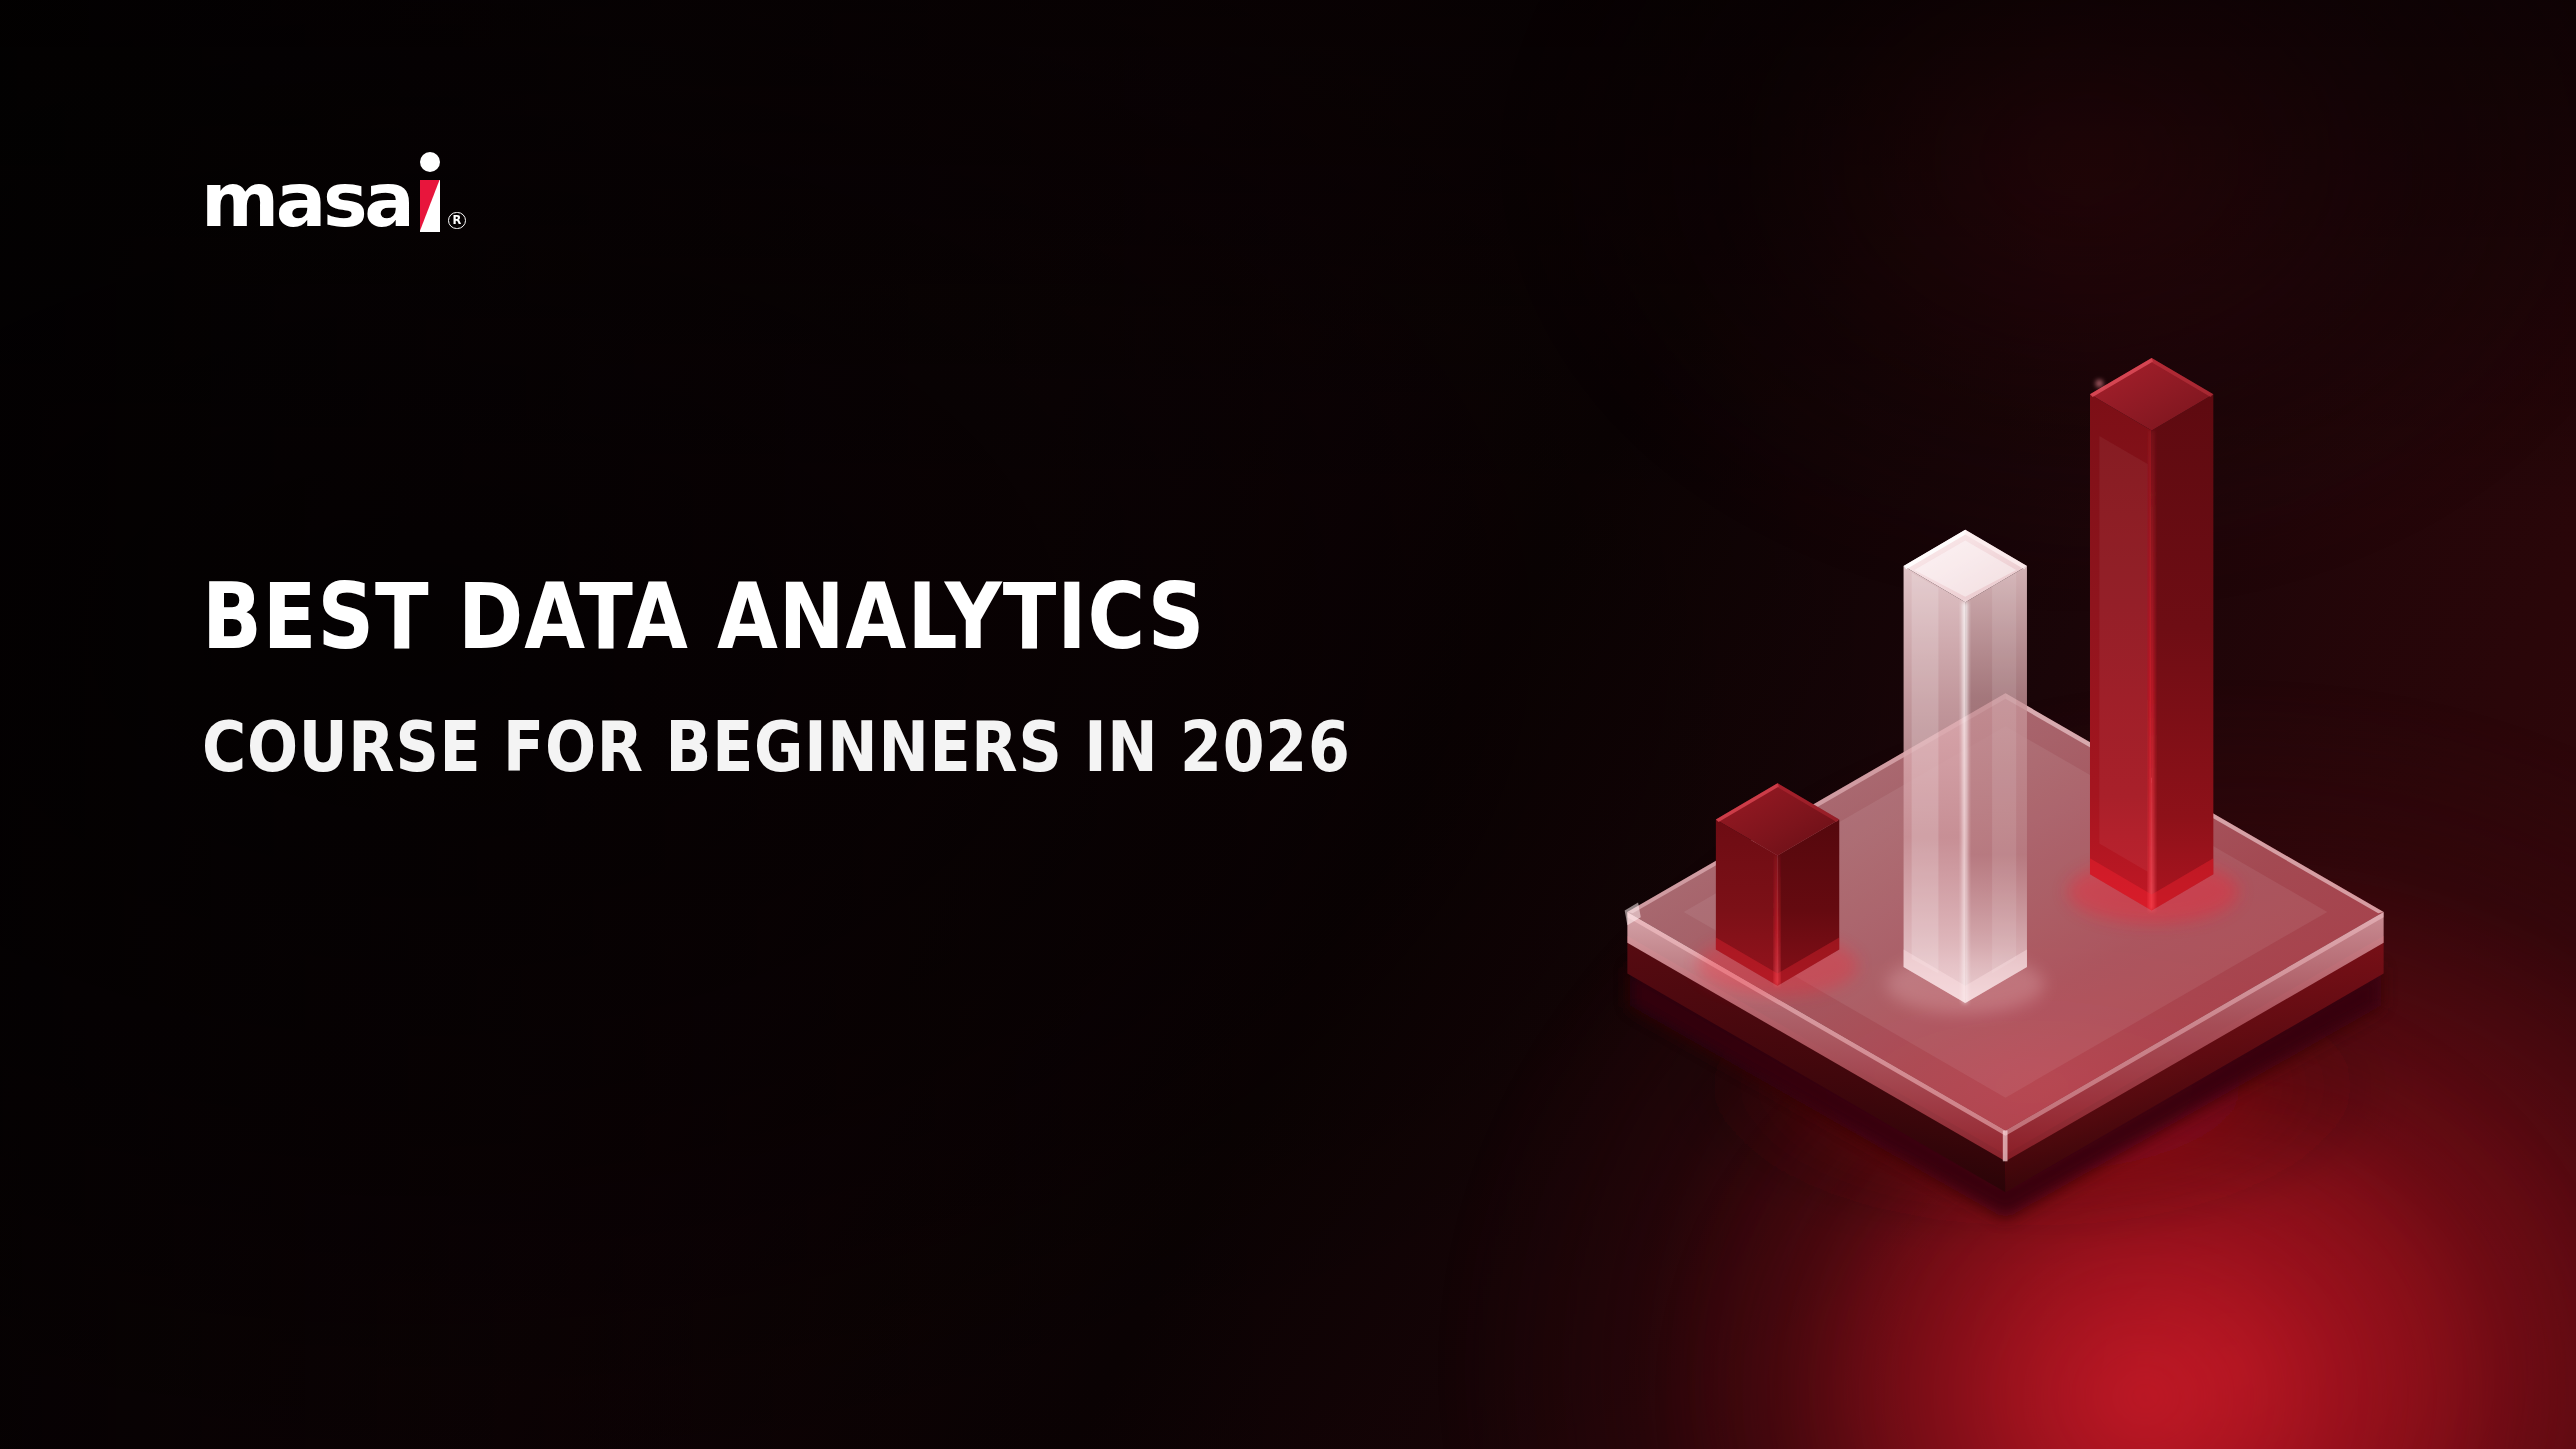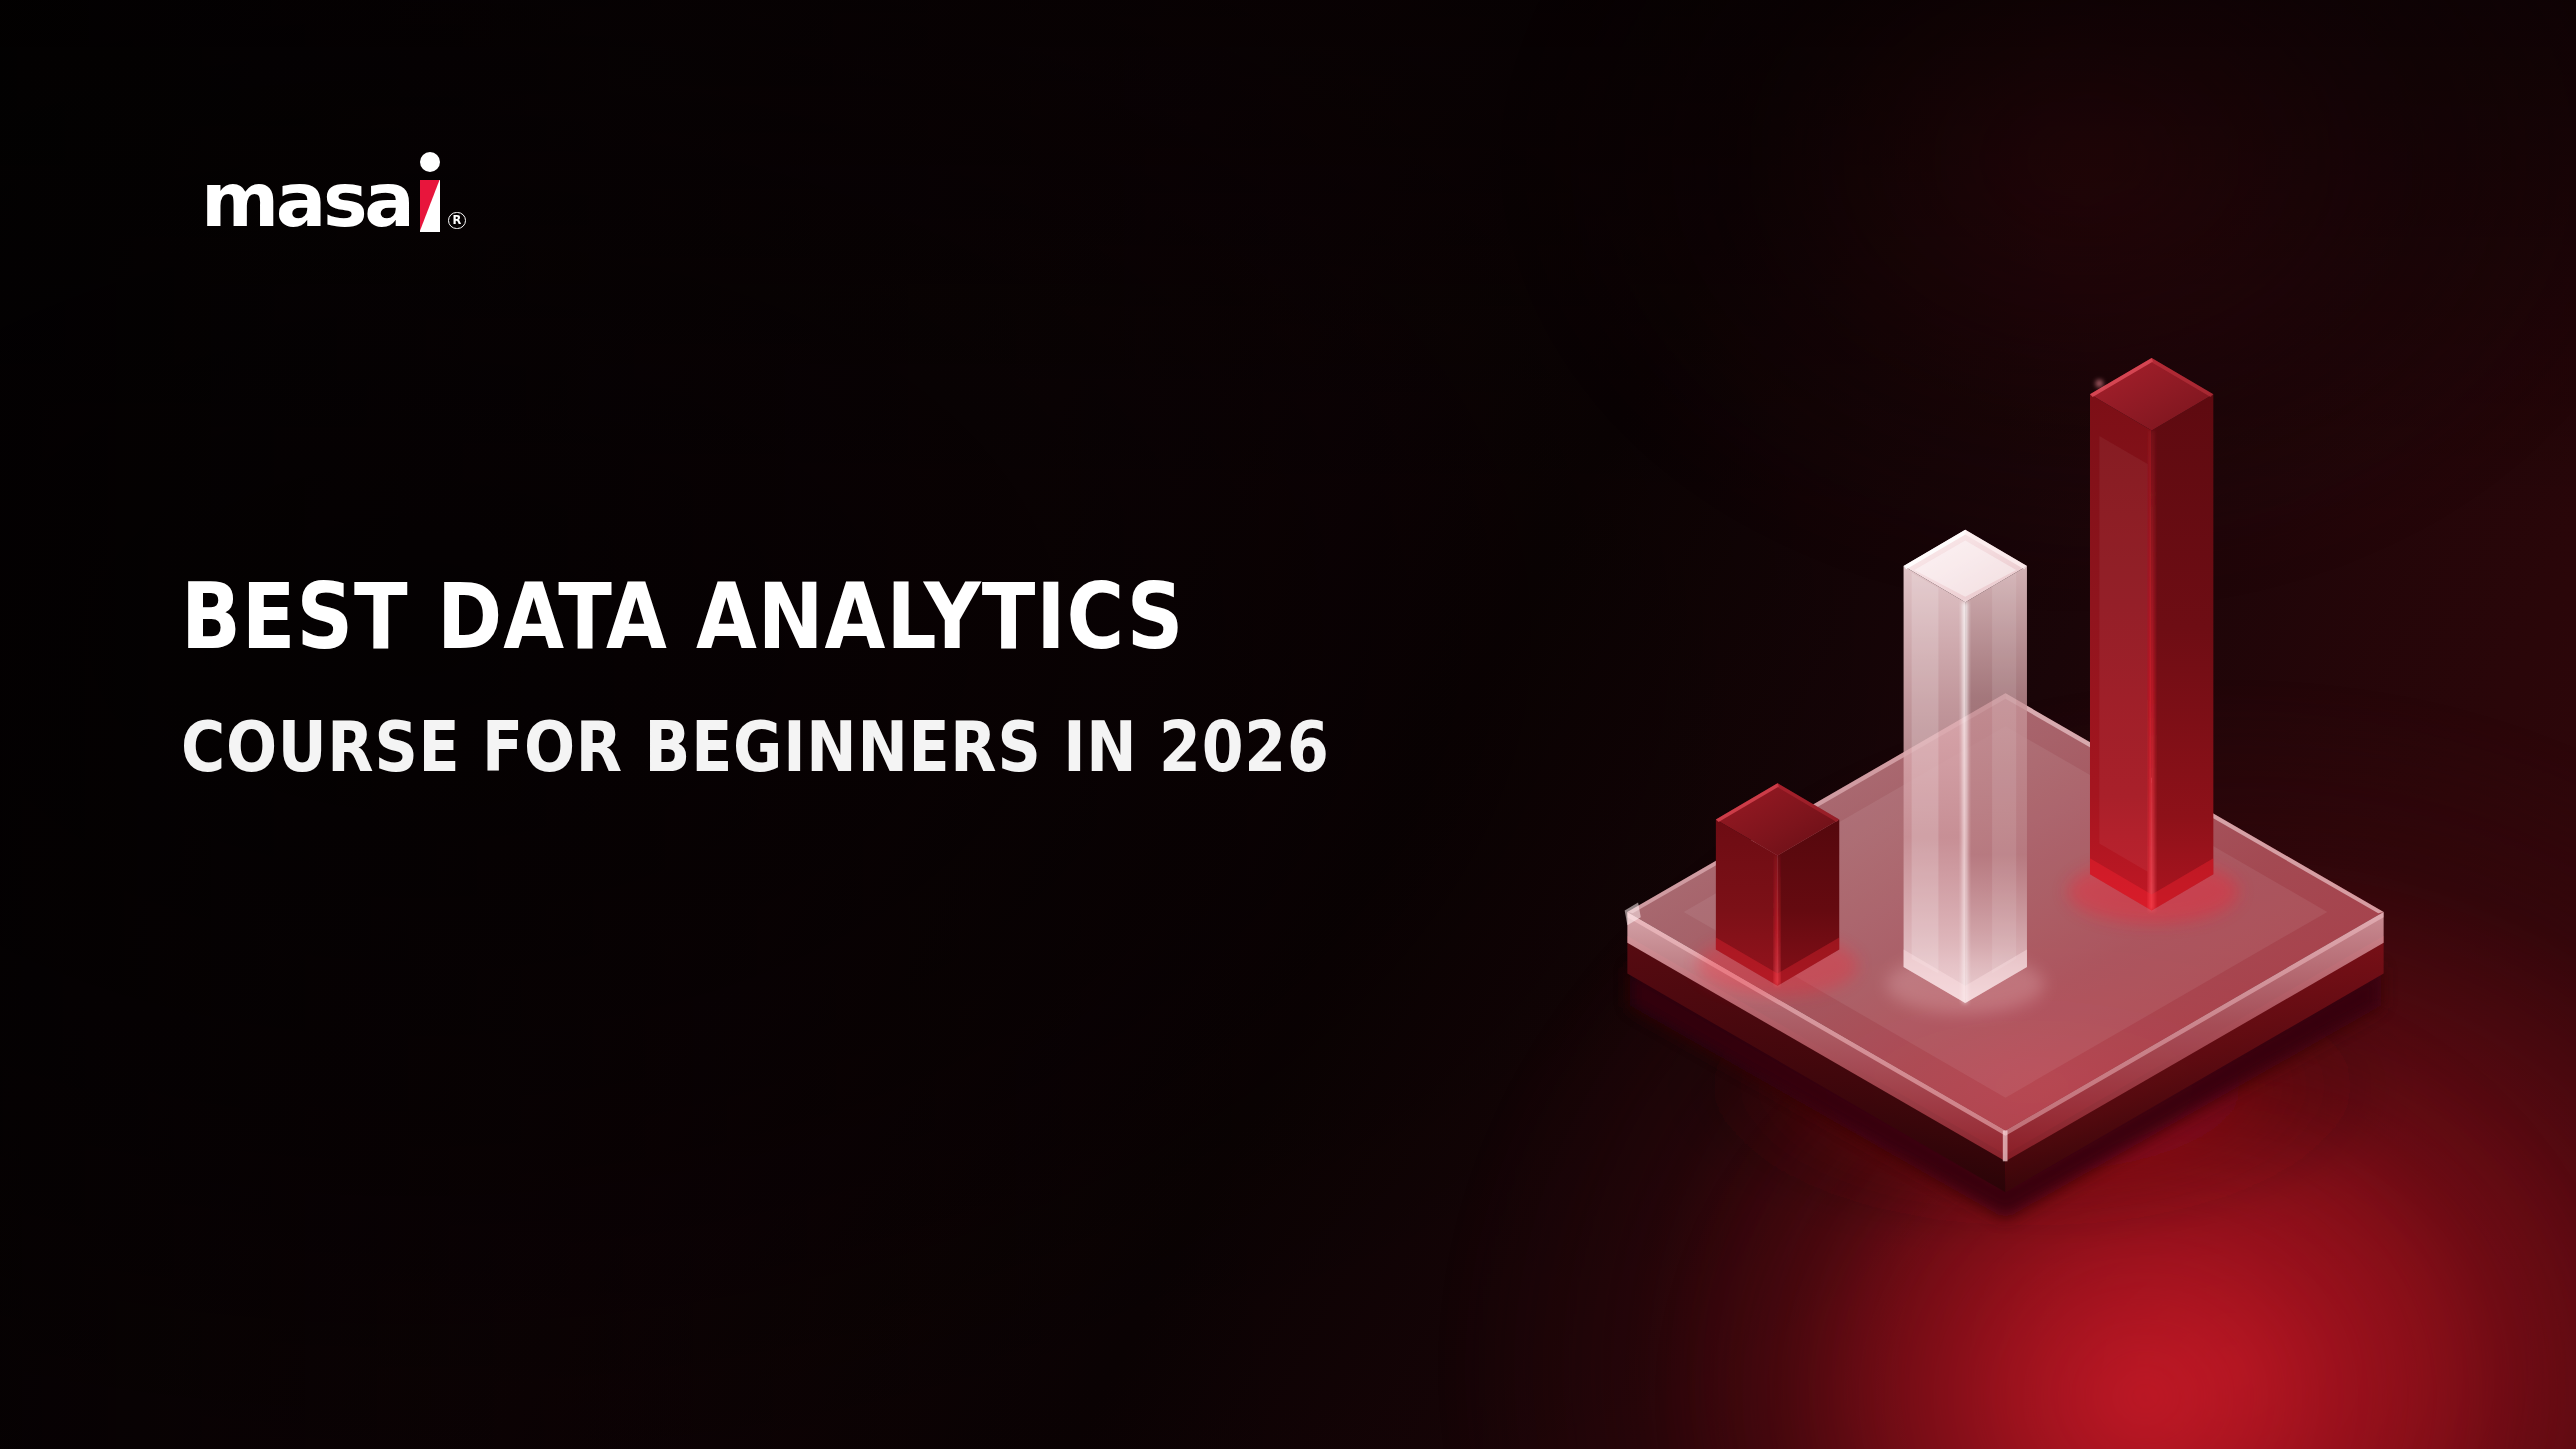--- a/index.html
+++ b/index.html
@@ -119,21 +119,21 @@
     border:1.7px solid #ffffff;
     border-radius:50%;
     display:flex; align-items:center; justify-content:center;
     font-family:"DejaVu Sans", sans-serif;
     font-size:11.4px; font-weight:700; color:#ffffff;
     line-height:1;
   }
 
   
   .copy{
-    position:absolute; left:181px; top:571px;
+    position:absolute; left:202px; top:571px;
     z-index:40;
   }
   .headline{
     font-family:"Liberation Sans Narrow","DejaVu Sans Condensed","Liberation Sans", sans-serif;
     font-size:91px;
     font-weight:900;
     color:#ffffff;
     letter-spacing:1px;
     line-height:1.02;
     white-space:nowrap;

